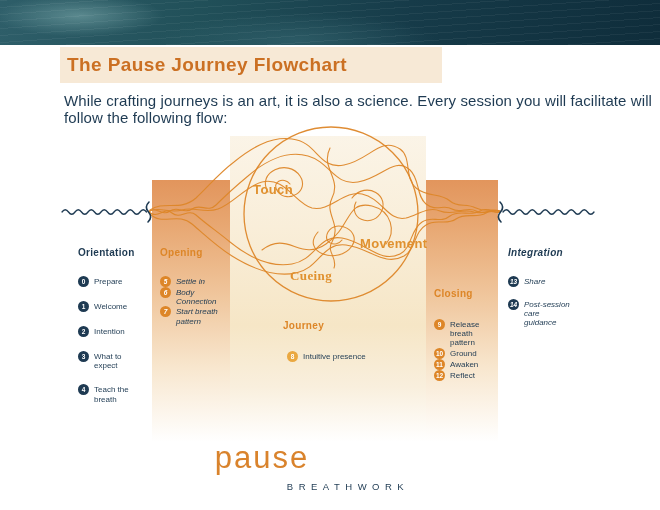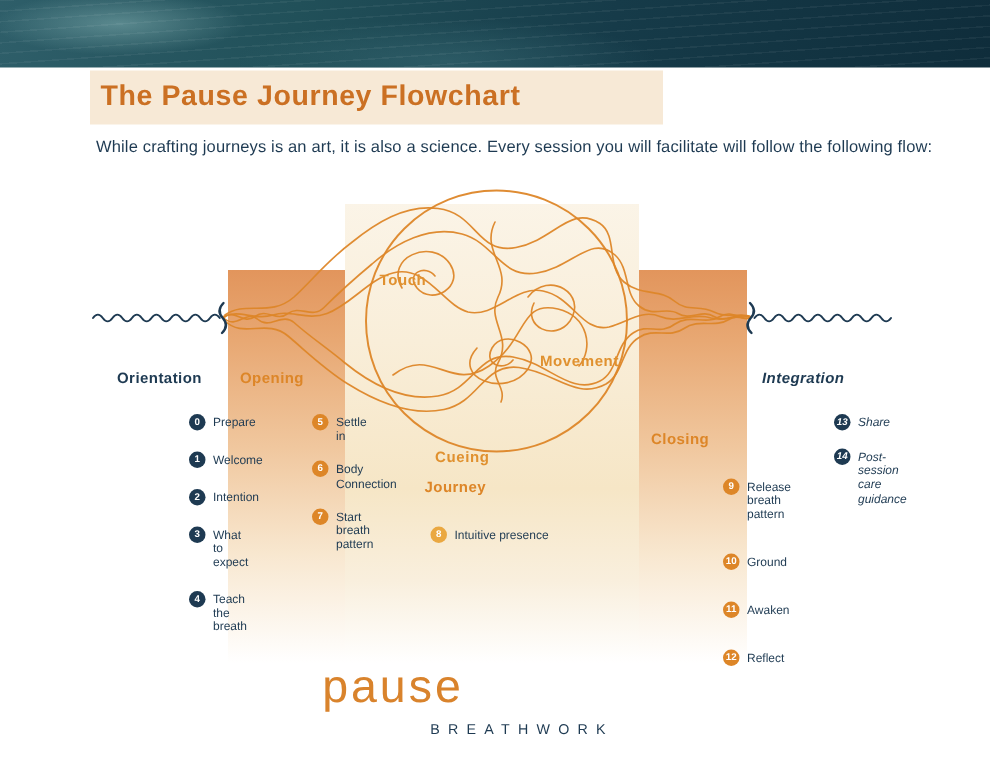--- a/index.html
+++ b/index.html
@@ -31,21 +31,21 @@
   .title-bar{
     position:absolute;left:60px;top:47px;width:382px;height:36px;
     background:var(--cream);display:flex;align-items:center;
   }
   .title-bar h1{
     margin:0 0 0 7px;font-size:19px;font-weight:600;letter-spacing:0.4px;
     color:var(--title-orange);
   }
   .subtitle{
     position:absolute;left:64px;top:92px;margin:0;
-    font-size:11px;letter-spacing:0.1px;color:var(--navy);
+    font-size:15px;letter-spacing:0.1px;color:var(--navy);
   }
   
   .strip{position:absolute;z-index:1;}
   .strip-opening{
     left:152px;top:180px;width:78px;height:262px;
     background:linear-gradient(180deg,#e2955c 0%,#e8a873 18%,#f0c79e 45%,#f8e7cf 72%,rgba(255,255,255,0) 100%);
   }
   .strip-journey{
     left:230px;top:136px;width:196px;height:306px;
     background:linear-gradient(180deg,rgba(250,242,227,0.85) 0%,#f9eed9 30%,#f6e6c6 62%,#f9efdd 82%,rgba(255,255,255,0) 100%);
@@ -56,47 +56,47 @@
   }
   
   .flow-svg{position:absolute;left:0;top:0;width:660px;height:510px;z-index:2;pointer-events:none;}
   .flow-svg path,.flow-svg circle{fill:none;stroke-linecap:round;}
   .orange-line path,.orange-line circle{stroke:var(--orange);stroke-width:1.1;opacity:0.95;}
   .orange-line .journey-circle{stroke-width:1.3;}
   .navy-line path{stroke:var(--navy);stroke-width:1.3;}
   .navy-line .junction{stroke-width:1.6;}
   
   .circle-label{
-    position:absolute;z-index:3;font-size:10px;font-weight:bold;
+    position:absolute;z-index:3;font-size:13px;font-weight:bold;
     color:#E0912F;letter-spacing:0.4px;
   }
   .label-touch{left:253px;top:182px;}
   .label-movement{left:360px;top:236px;}
-  .label-cueing{left:290px;top:300px;}
+  .label-cueing{left:290px;top:268px;font-family:Liberation Serif, serif;}
   
   .col{position:absolute;z-index:3;}
   .col h2{margin:0;font-size:10px;font-weight:bold;letter-spacing:0.3px;line-height:12px;}
   .col ul{list-style:none;margin:17px 0 0 0;padding:0;display:flex;flex-direction:column;}
-  .step{display:flex;gap:5px;align-items:flex-start;margin-left:48px;}
+  .step{display:flex;gap:5px;align-items:flex-start;}
   .badge{
     flex:0 0 11px;width:11px;height:11px;border-radius:50%;
     color:#fff;font-size:6.5px;font-weight:bold;line-height:11px;text-align:center;
   }
   .step-label{
     font-size:8px;line-height:1.15;color:var(--navy);white-space:pre-line;padding-top:1px;
   }
   .col-orientation{left:78px;top:247px;width:66px;}
   .col-orientation ul{gap:14px;}
   .col-opening{left:160px;top:247px;width:62px;}
-  .col-opening ul{gap:12px;}
+  .col-opening ul{font-style:italic;}
   .col-journey{left:283px;top:320px;width:140px;}
   .col-journey ul{margin-top:19px;}
   .col-journey .step{margin-left:4px;}
   .col-closing{left:434px;top:288px;width:58px;}
-  .col-closing ul{margin-top:19px;gap:21px;}
+  .col-closing ul{margin-top:19px;gap:0;}
   .col-closing .step-label{max-width:36px;}
   .col-integration{left:508px;top:247px;width:70px;font-style:italic;}
   .col-integration ul{gap:12px;}
   .col-integration .step-label{max-width:52px;}
   .col-orientation h2,.col-integration h2{color:var(--navy);}
   .col-opening h2,.col-closing h2,.col-journey h2{color:var(--orange);}
   .col-orientation .badge,.col-integration .badge{background:var(--navy);}
   .col-opening .badge,.col-closing .badge{background:var(--orange);}
   .col-journey .badge{background:var(--amber);}
   

